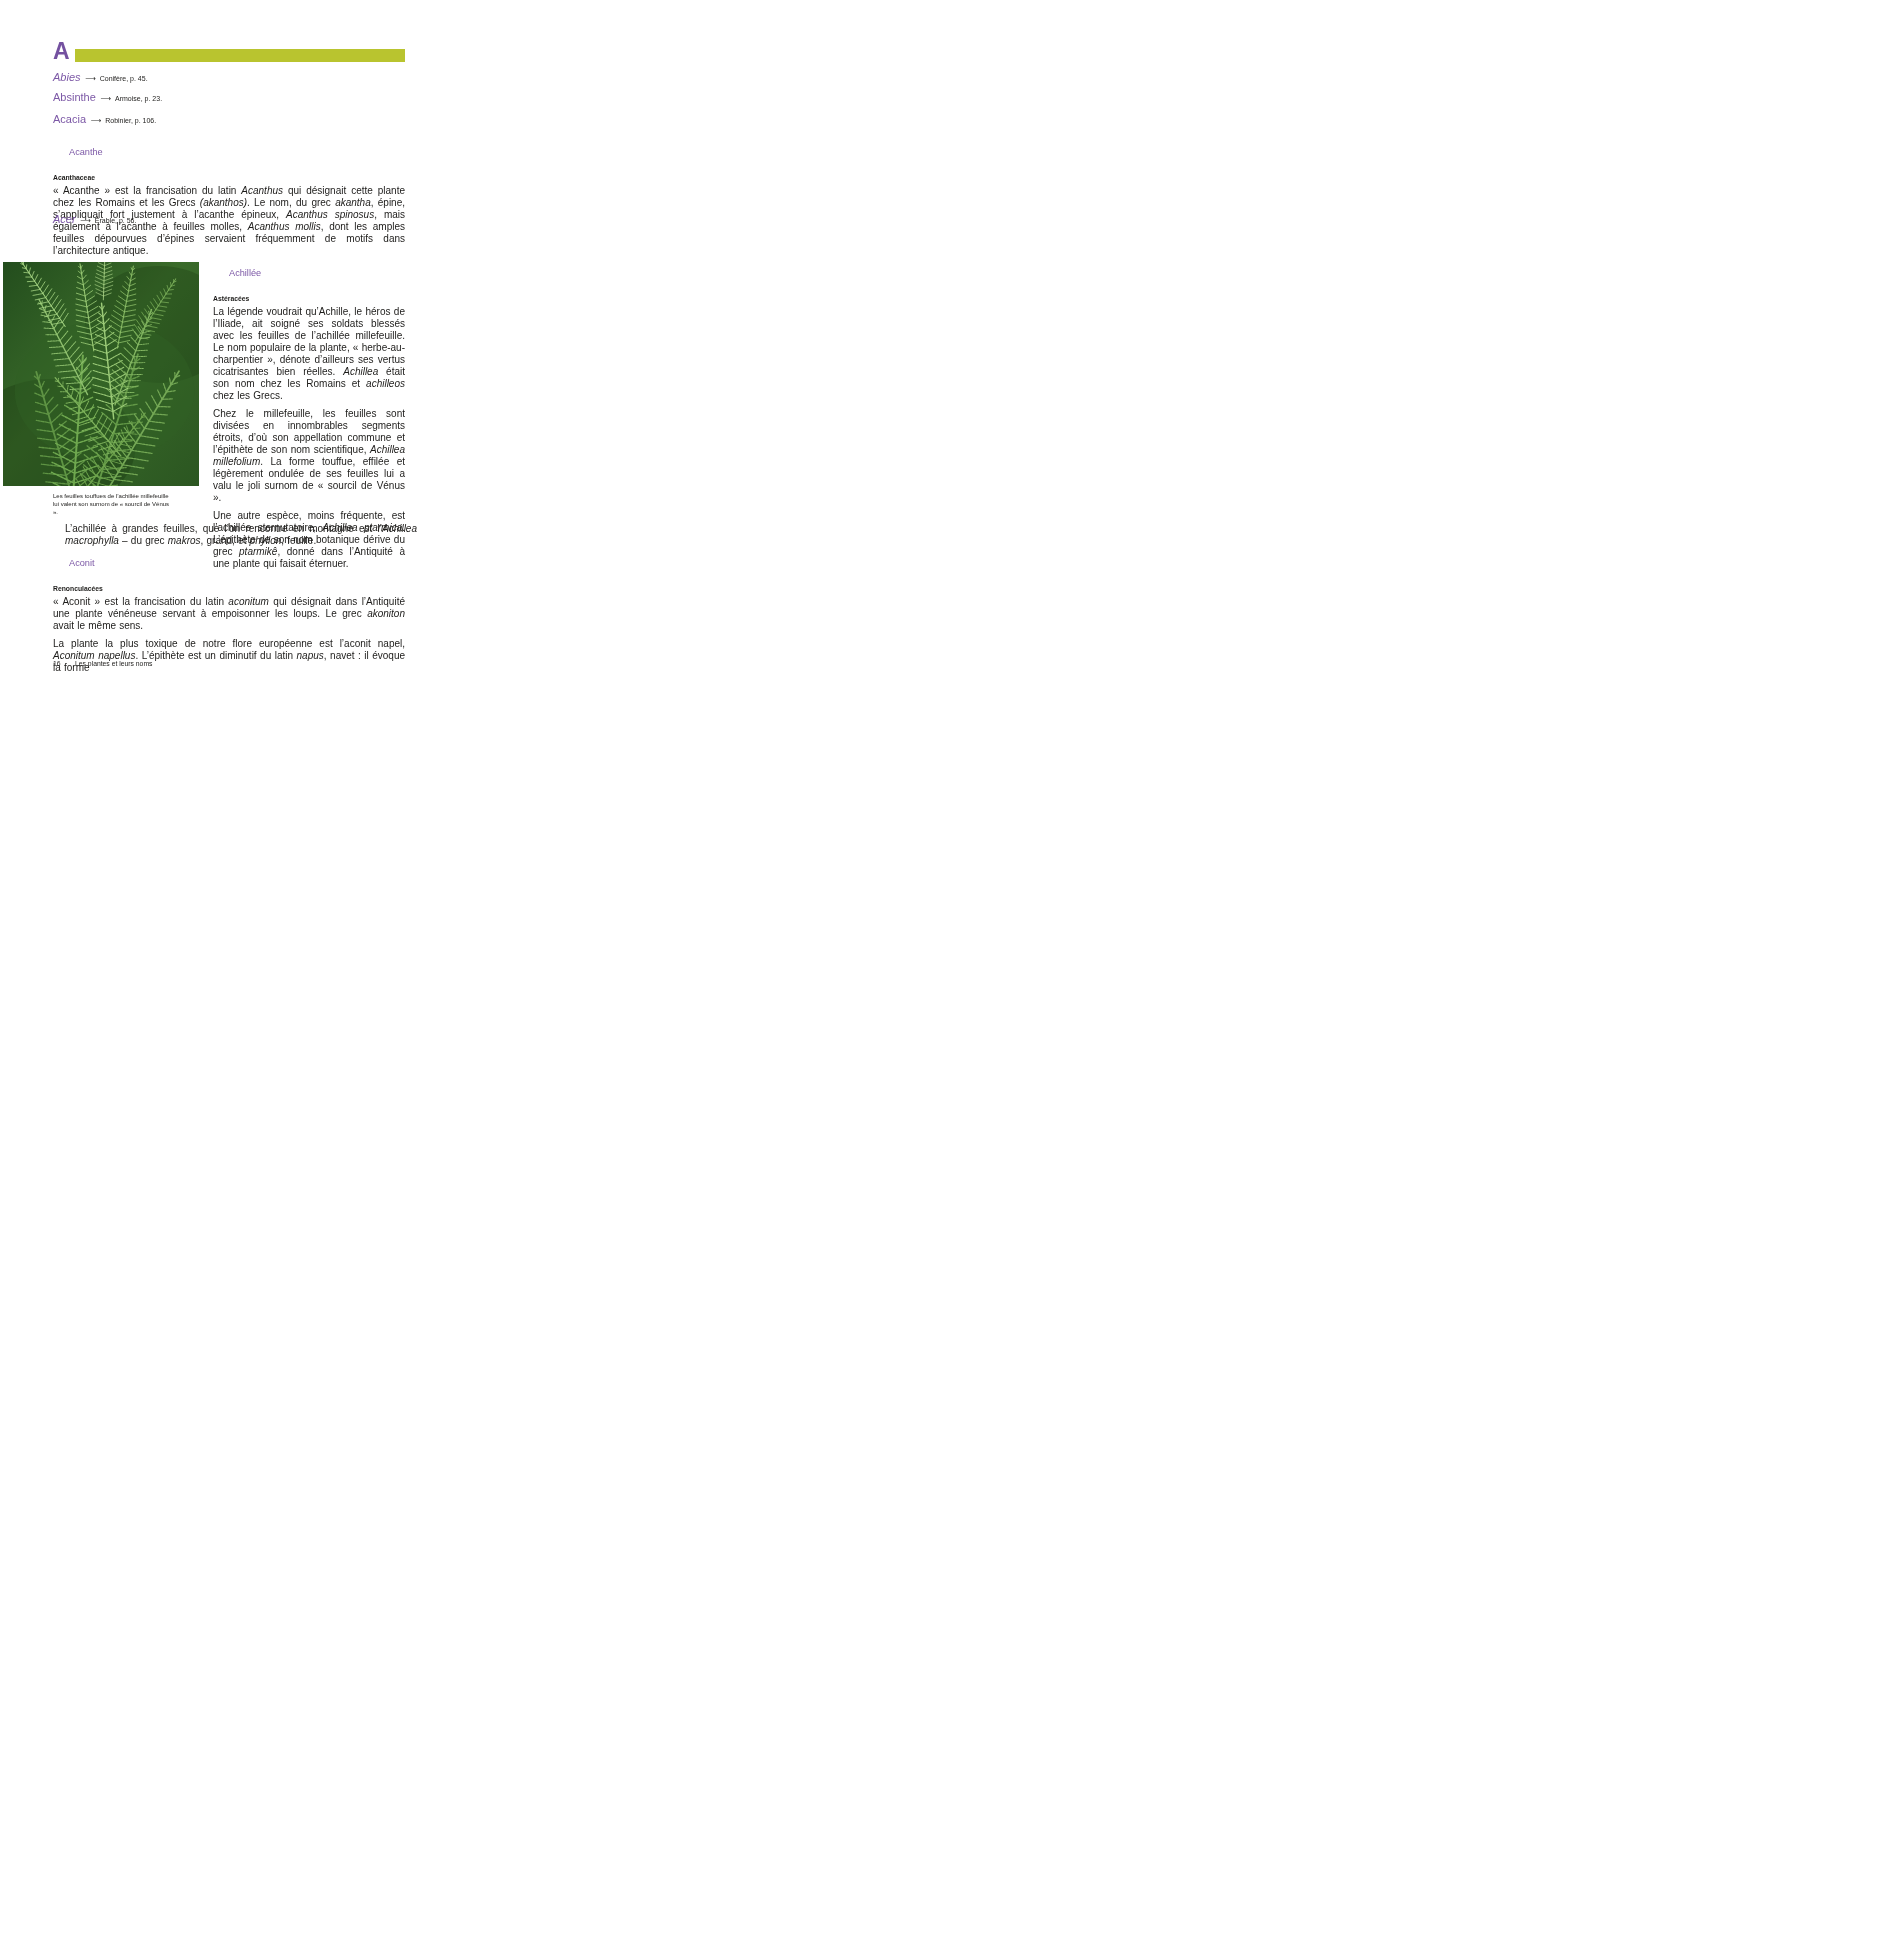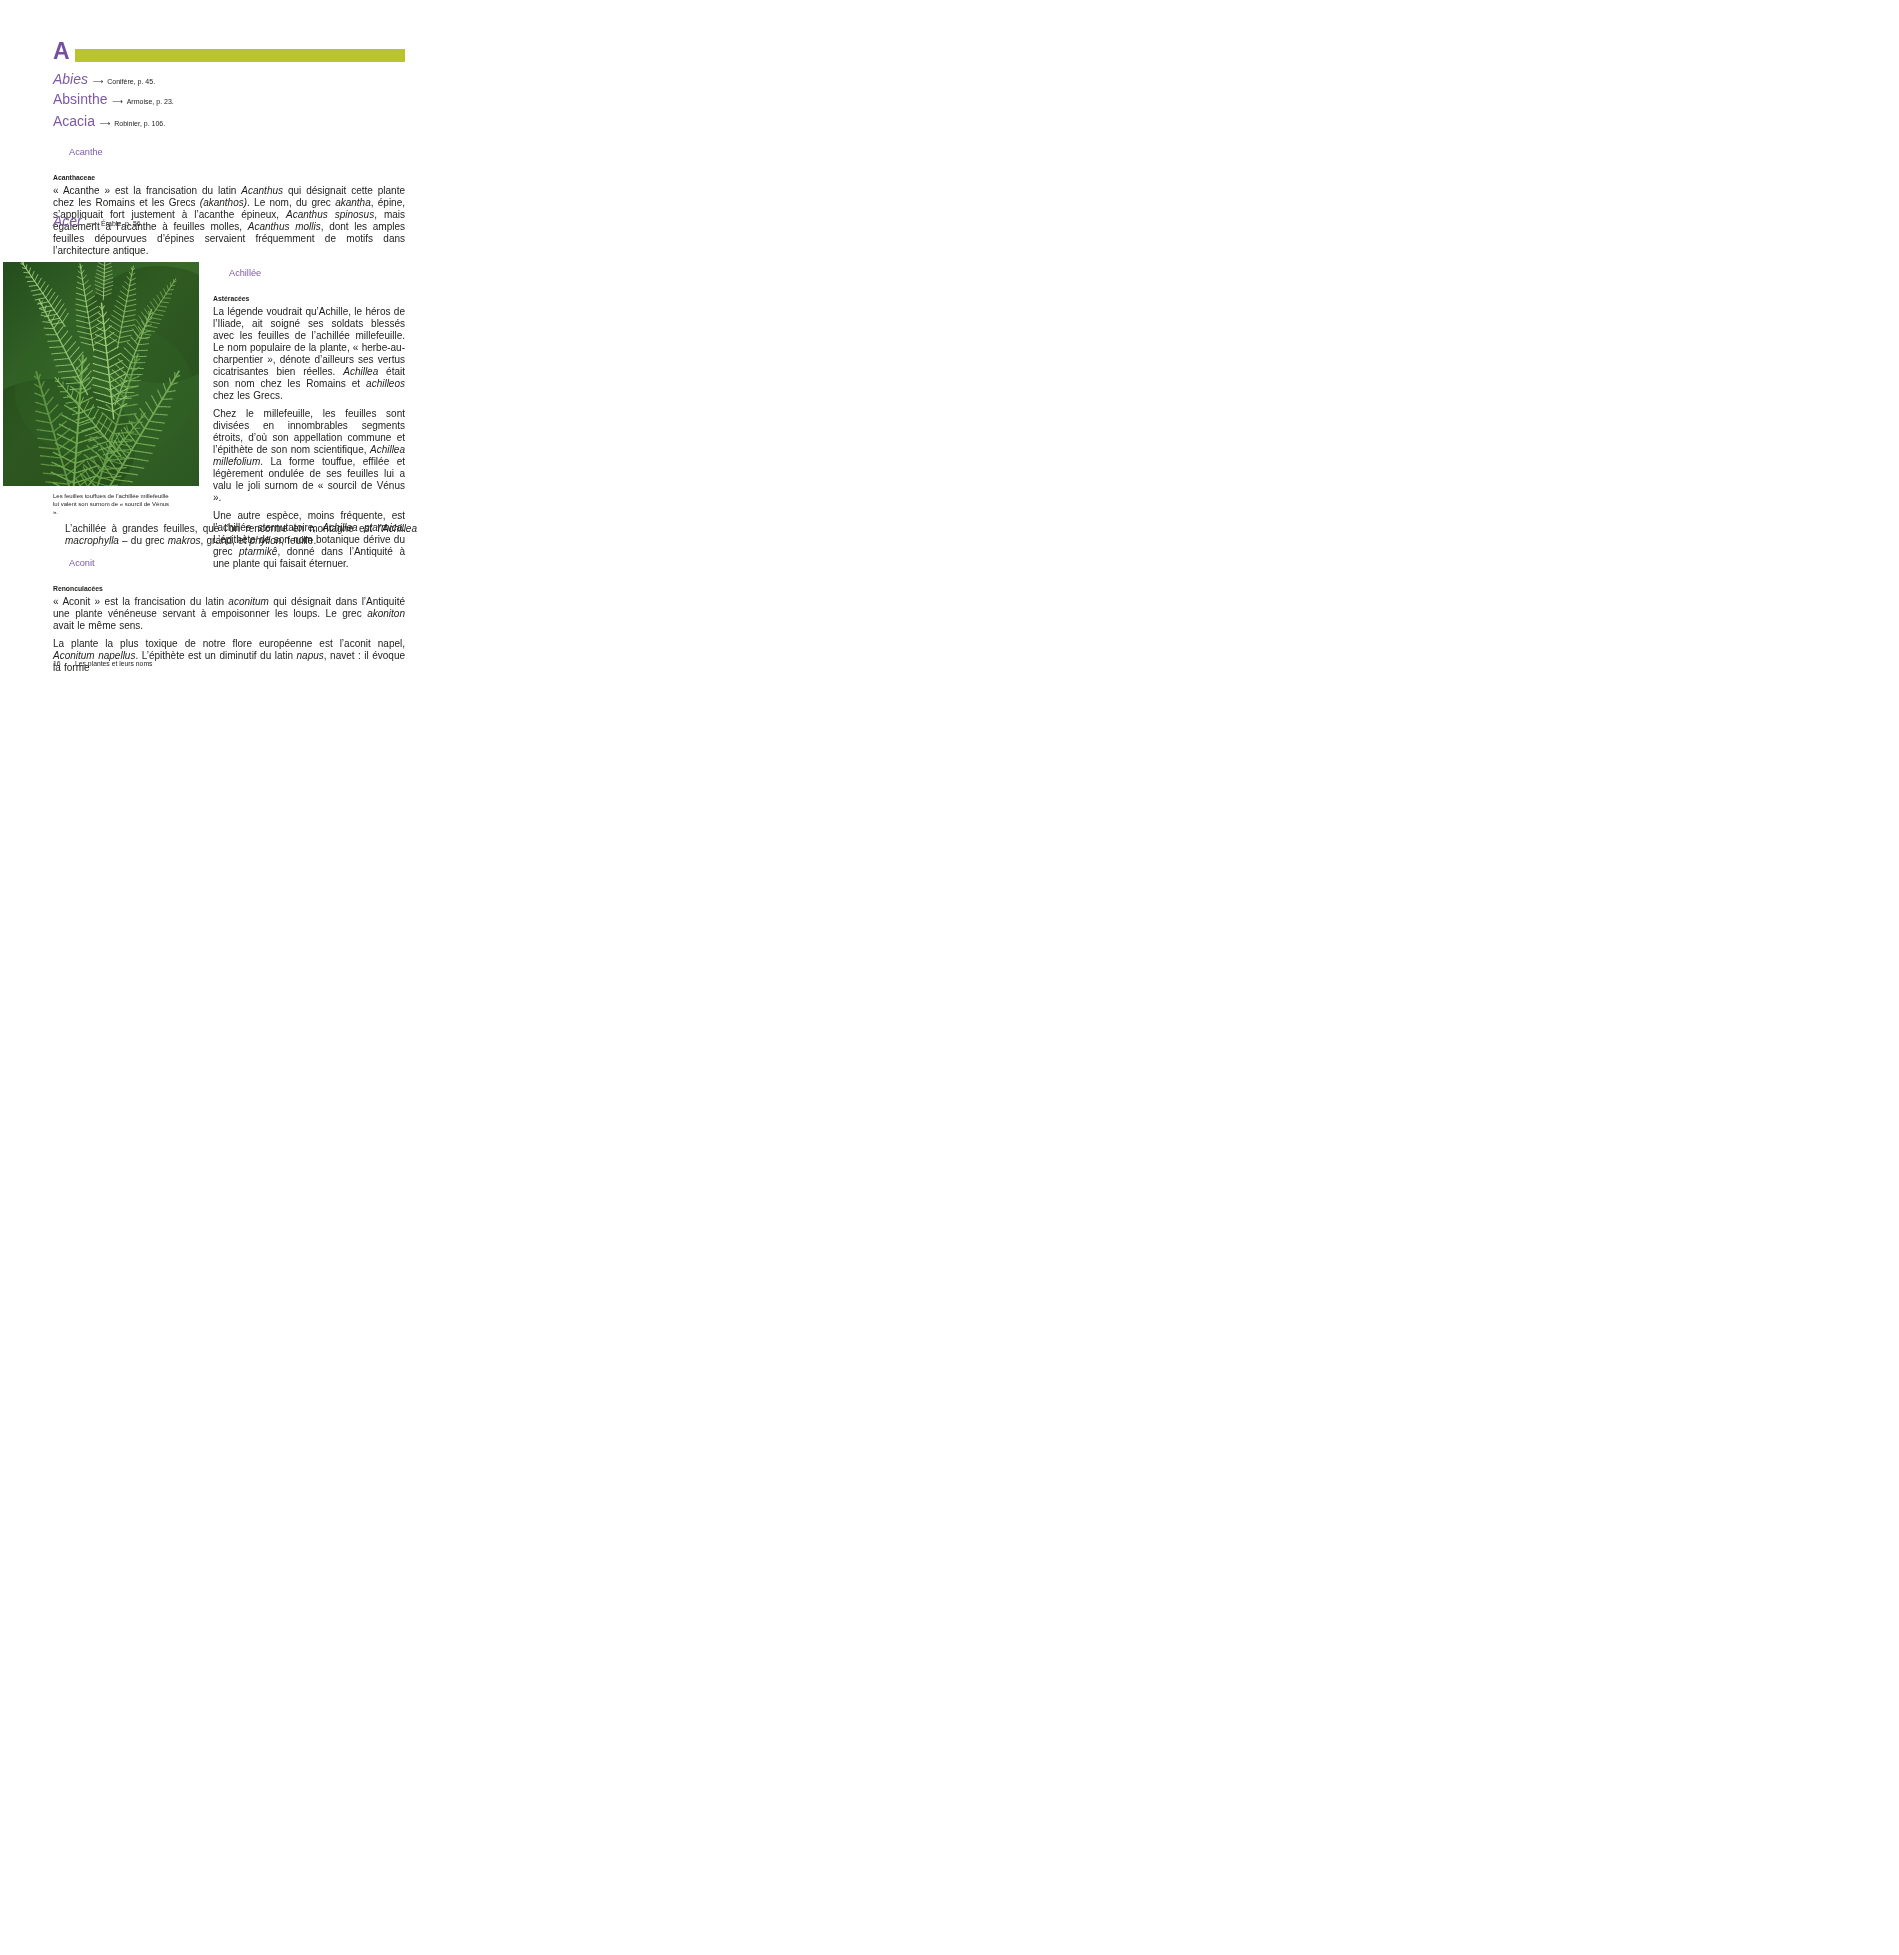--- a/index.html
+++ b/index.html
@@ -44,21 +44,21 @@
   
   .xref {
     position: absolute;
     left: 53px;
     width: 352px;
     display: flex;
     align-items: baseline;
     white-space: nowrap;
   }
   .xref-name {
-    font-size: 14px;
+    font-size: 11px;
     color: #7c58a6;
   }
   .arrow {
     font-size: 7.4px;
     color: #2a2a28;
     margin: 0 3.9px 0 4.7px;
     font-family: "DejaVu Sans", sans-serif;
   }
   .xref-target { font-size: 7px; color: #1d1c1a; }
 

